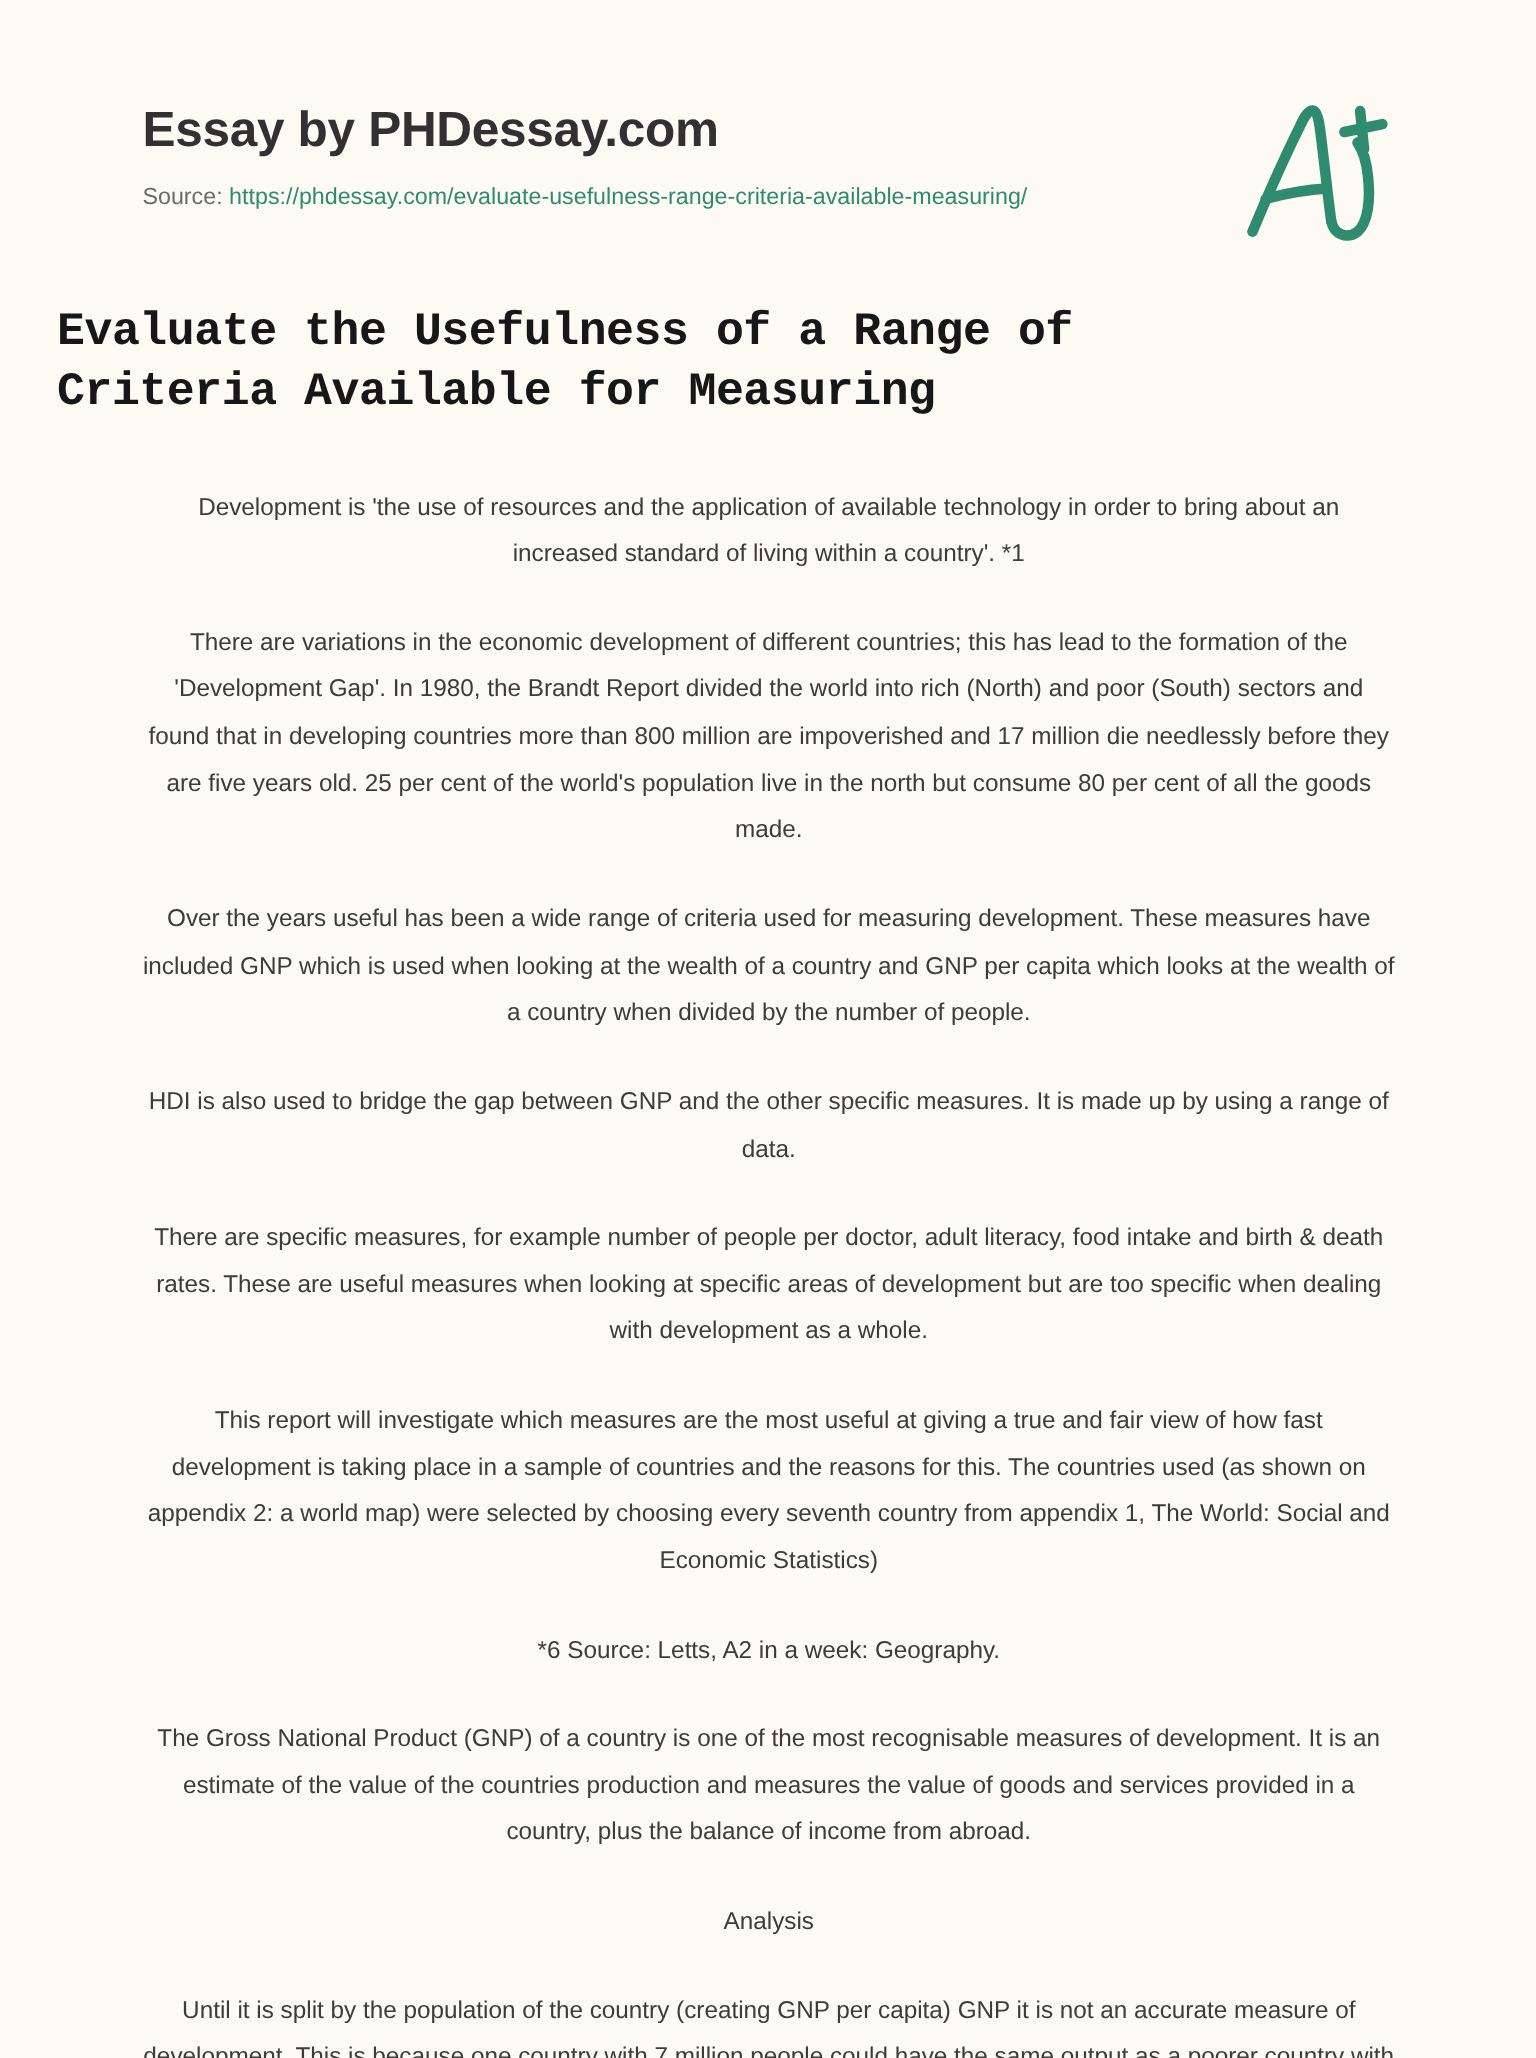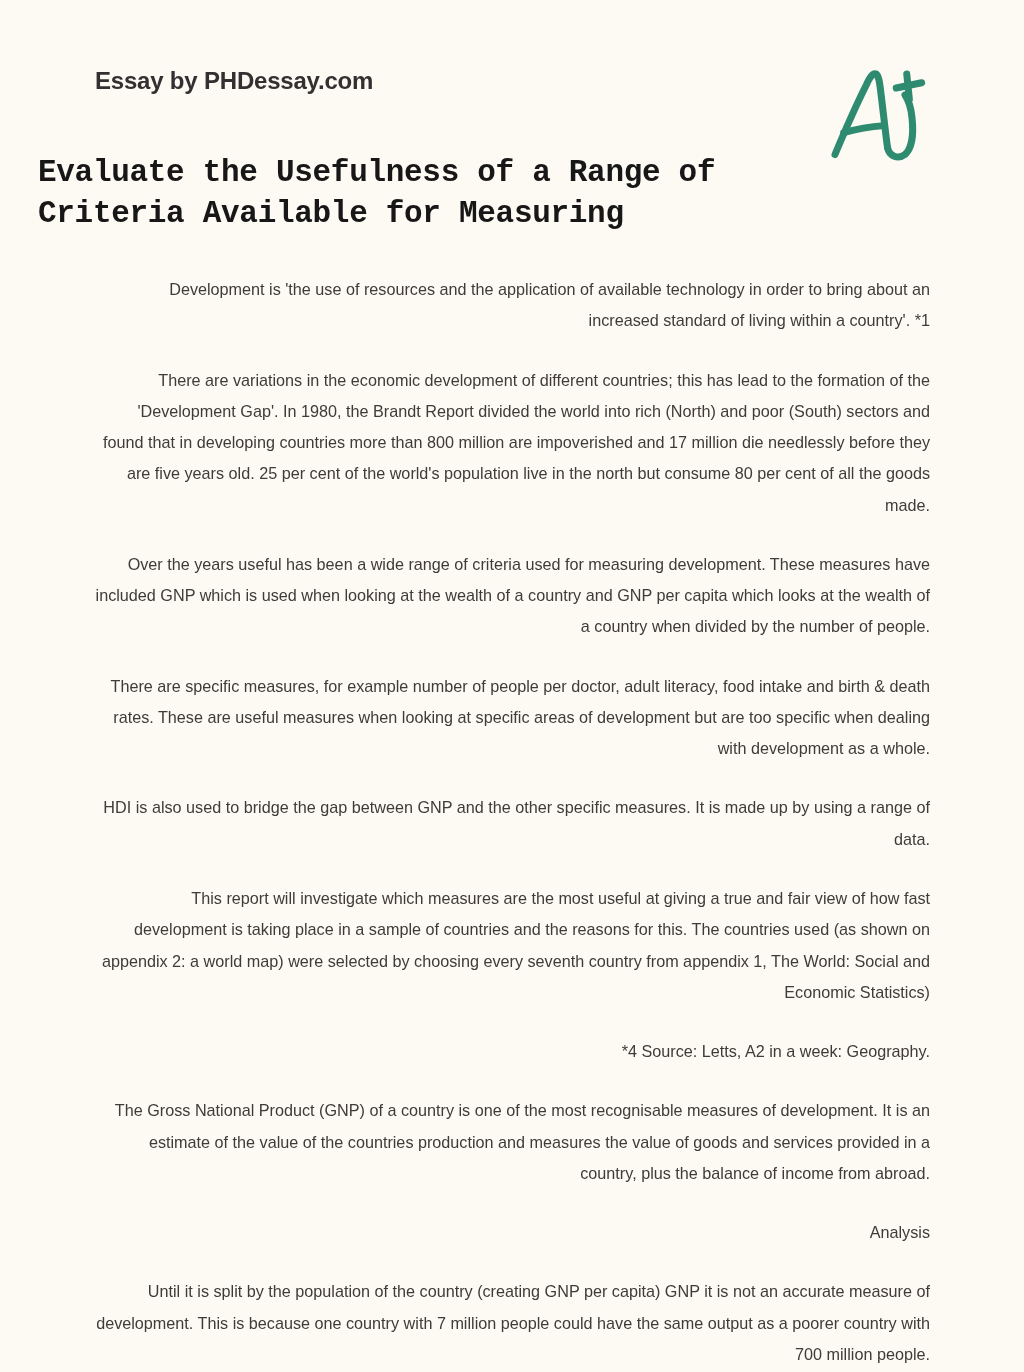--- a/index.html
+++ b/index.html
@@ -19,21 +19,21 @@
     min-height: 1372px;
     overflow: hidden;
   }
 
   
   .header {
     position: relative;
     padding: 68px 90px 0 95px;
   }
   .brand-line {
-    font-size: 24px;
+    font-size: 33px;
     font-weight: bold;
     color: #333031;
     letter-spacing: -0.2px;
     line-height: 1.1;
     margin: 0;
   }
   .source-line {
     margin-top: 17px;
     font-size: 15.5px;
     line-height: 1.4;
@@ -74,31 +74,35 @@
   
   .article {
     padding: 40px 94px 0 95px;
   }
   .article p {
     margin: 0 0 28px 0;
     font-size: 16.2px;
     line-height: 1.93;
     color: #3f3b38;
     max-width: 838px;
-    text-align: right;
+    text-align: center;
   }
   .article p:last-child { margin-bottom: 0; }
 </style>
 </head>
 <body>
 
 <div class="page">
 
   <div class="header">
     <div class="brand-line">Essay by PHDessay.com</div>
+    <div class="source-line">
+      <span class="source-label">Source:</span>
+      <a class="source-url" href="#">https://phdessay.com/evaluate-usefulness-range-criteria-available-measuring/</a>
+    </div>
   </div>
 
   <div class="logo">
     <svg viewBox="0 0 120 120" xmlns="http://www.w3.org/2000/svg" fill="none" stroke="#2e8b6f" stroke-linecap="round" stroke-linejoin="round">
 
       <path d="M16 108 C26 84, 40 52, 52 28 C55 21, 59 14, 63 16 C66 18, 67 26, 68 34 C71 58, 74 86, 76 100" stroke-width="8"></path>
       <path d="M26 83 C40 79, 58 76, 72 75" stroke-width="8"></path>
 
       <path d="M76 100 C78 110, 88 114, 96 108 C104 101, 106 84, 104 66 C103 55, 100 46, 96 40" stroke-width="8"></path>
 
@@ -106,23 +110,23 @@
       <path d="M98 16 L101 45" stroke-width="8"></path>
     </svg>
   </div>
 
   <h1 class="title">Evaluate the Usefulness of a Range of Criteria Available for Measuring</h1>
 
   <div class="article">
     <p>Development is 'the use of resources and the application of available technology in order to bring about an increased standard of living within a country'. *1</p>
     <p>There are variations in the economic development of different countries; this has lead to the formation of the 'Development Gap'. In 1980, the Brandt Report divided the world into rich (North) and poor (South) sectors and found that in developing countries more than 800 million are impoverished and 17 million die needlessly before they are five years old. 25 per cent of the world's population live in the north but consume 80 per cent of all the goods made.</p>
     <p>Over the years useful has been a wide range of criteria used for measuring development. These measures have included GNP which is used when looking at the wealth of a country and GNP per capita which looks at the wealth of a country when divided by the number of people.</p>
+    <p>HDI is also used to bridge the gap between GNP and the other specific measures. It is made up by using a range of data.</p>
     <p>There are specific measures, for example number of people per doctor, adult literacy, food intake and birth &amp; death rates. These are useful measures when looking at specific areas of development but are too specific when dealing with development as a whole.</p>
-    <p>HDI is also used to bridge the gap between GNP and the other specific measures. It is made up by using a range of data.</p>
     <p>This report will investigate which measures are the most useful at giving a true and fair view of how fast development is taking place in a sample of countries and the reasons for this. The countries used (as shown on appendix 2: a world map) were selected by choosing every seventh country from appendix 1, The World: Social and Economic Statistics)</p>
-    <p>*4 Source: Letts, A2 in a week: Geography.</p>
+    <p>*6 Source: Letts, A2 in a week: Geography.</p>
     <p>The Gross National Product (GNP) of a country is one of the most recognisable measures of development. It is an estimate of the value of the countries production and measures the value of goods and services provided in a country, plus the balance of income from abroad.</p>
     <p>Analysis</p>
     <p>Until it is split by the population of the country (creating GNP per capita) GNP it is not an accurate measure of development. This is because one country with 7 million people could have the same output as a poorer country with 700 million people.</p>
 
   </div>
 
 </div>
 
 </body></html>

